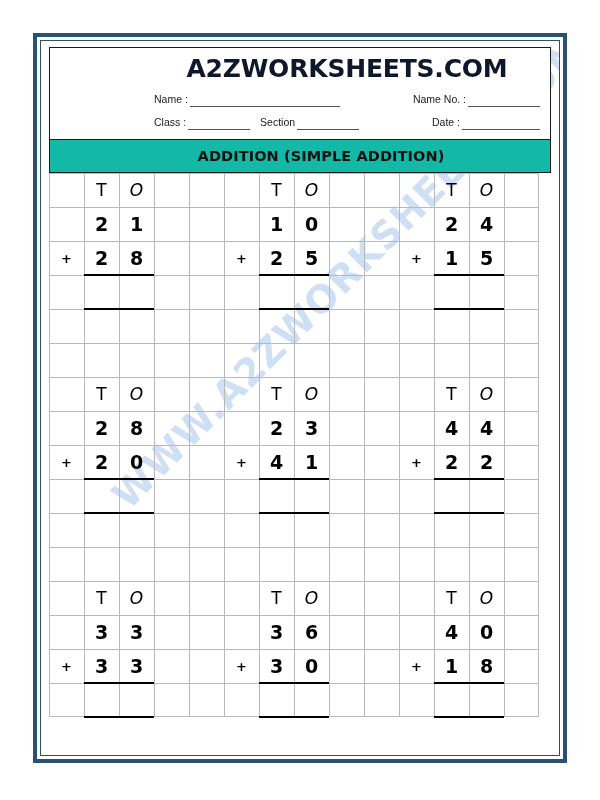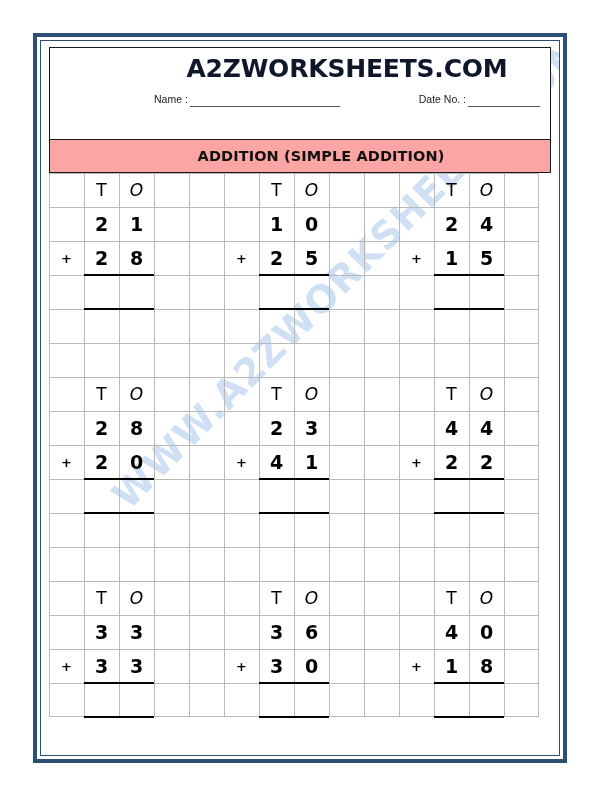--- a/index.html
+++ b/index.html
@@ -103,21 +103,21 @@
     left: 8px;
     top: 99px;
     right: 8px;
     height: 33px;
     border-left: 1.5px solid #1a1a1a;
     border-right: 1.5px solid #1a1a1a;
     border-bottom: 1.5px solid #1a1a1a;
     display: flex;
     align-items: center;
     justify-content: center;
-    background: #fca5a5;
+    background: #14b8a6;
     z-index: 5;
     padding-left: 42px;
   }
   .title-bar-text {
     font-size: 14.5px;
     font-weight: bold;
     color: #111;
     font-family: "DejaVu Sans", sans-serif;
     letter-spacing: 0.1px;
   }
@@ -234,24 +234,34 @@
 
 
       <div class="brand-title">A2ZWORKSHEETS.COM</div>
 
       <div class="field-rows">
 
         <div class="field-row">
           <span class="fl-label">Name :</span>
           <span class="fl-rule w-name"></span>
           <span class="spacer-flex"></span>
-          <span class="fl-label">Date No. :</span>
+          <span class="fl-label">Name No. :</span>
           <span class="fl-rule w-roll"></span>
         </div>
 
+        <div class="field-row">
+          <span class="fl-label">Class :</span>
+          <span class="fl-rule w-class"></span>
+          <span class="gap-sm"></span>
+          <span class="fl-label">Section</span>
+          <span class="fl-rule w-sec"></span>
+          <span class="spacer-flex"></span>
+          <span class="fl-label">Date :</span>
+          <span class="fl-rule w-date"></span>
+        </div>
 
       </div>
     </div>
 
     <div class="title-bar">
       <span class="title-bar-text">ADDITION (SIMPLE ADDITION)</span>
     </div>
 
     <div class="grid-area">
       <div class="grid-lines"></div>

